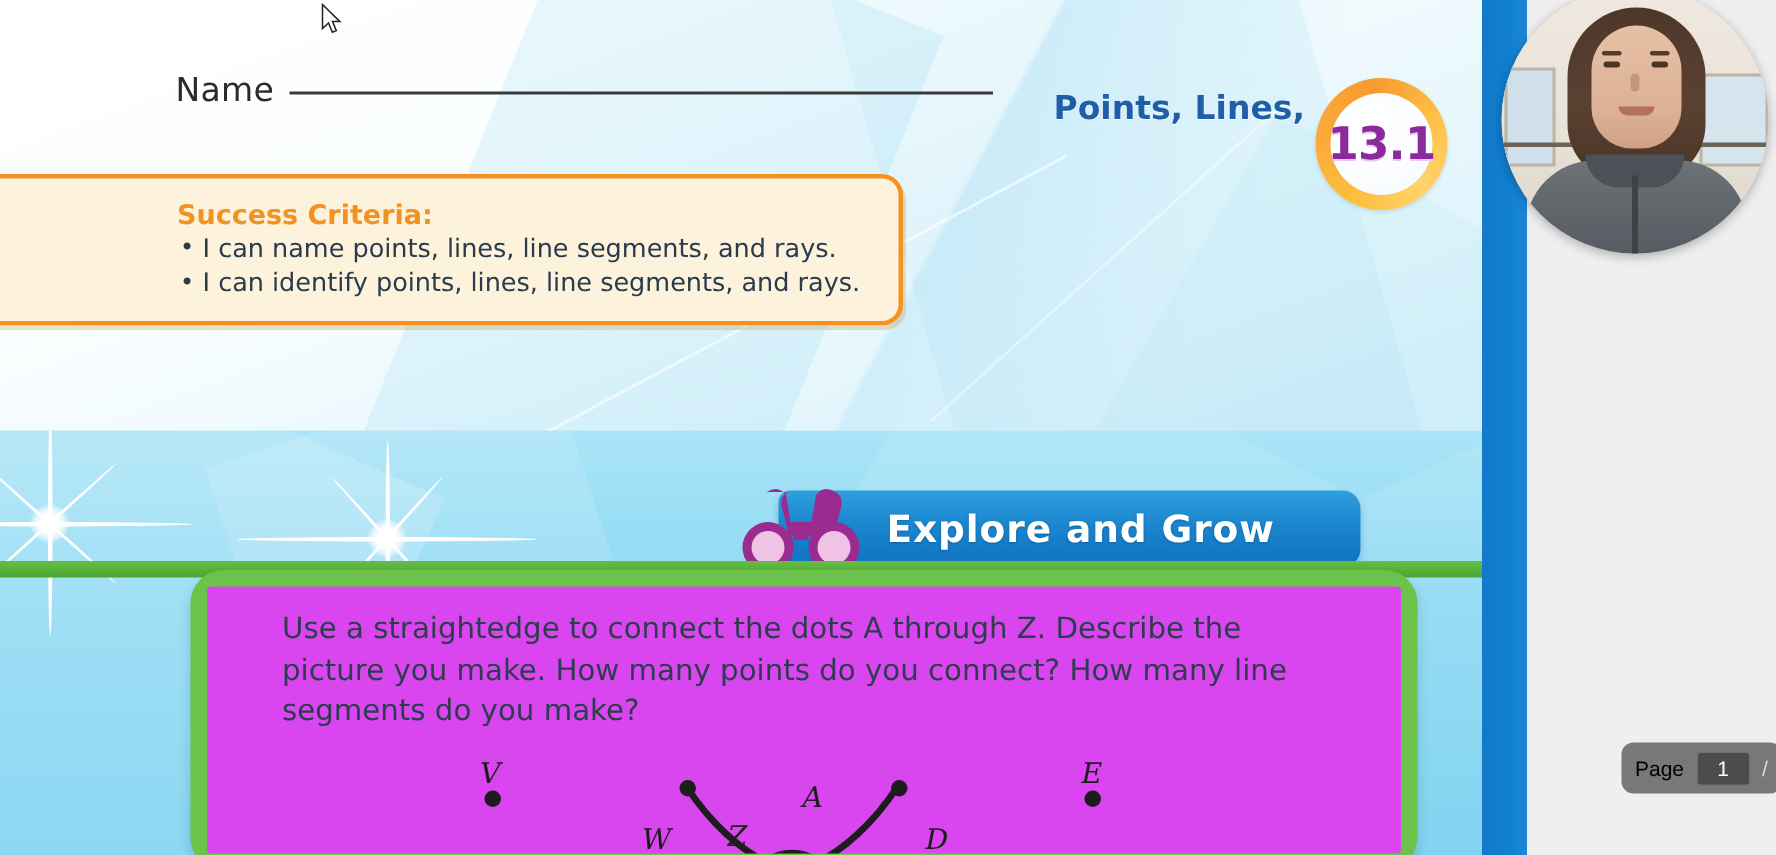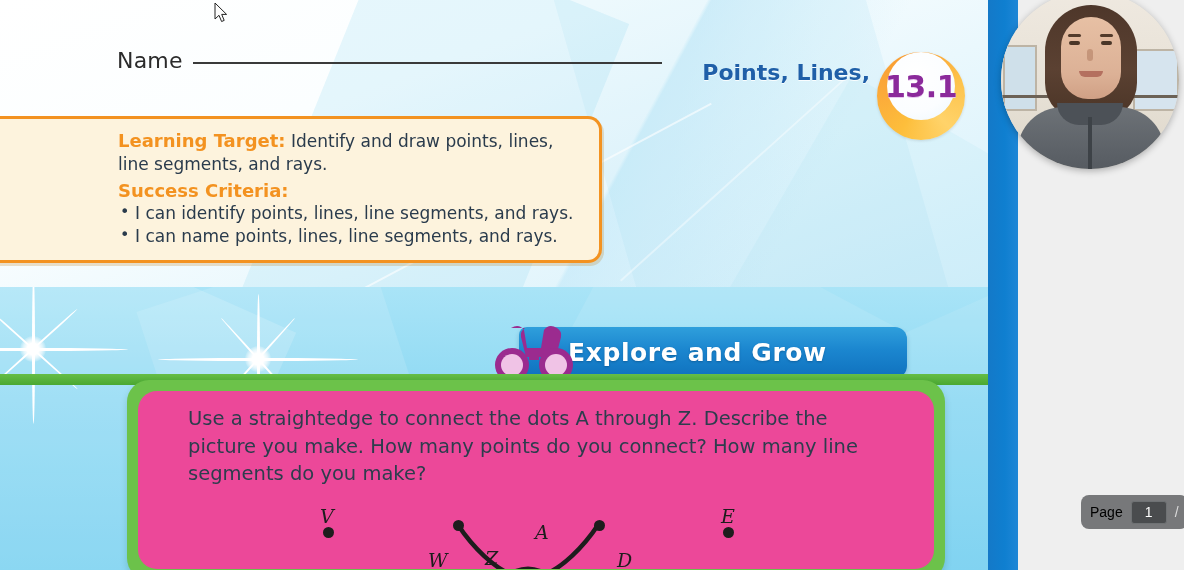--- a/index.html
+++ b/index.html
@@ -49,21 +49,21 @@
   #lesson-title{
     position:absolute;left:600px;top:59px;width:270px;text-align:right;
     font-family:"DejaVu Sans",sans-serif;font-weight:bold;font-size:22px;line-height:1.26;
     color:#1f5fa8;text-shadow:0 1px 0 rgba(255,255,255,.85);
   }
   #lesson-title .l2{display:block;}
   
   #lesson-badge{
     position:absolute;left:877px;top:52px;width:88px;height:88px;border-radius:50%;
     background:conic-gradient(from 210deg,#fdbe3b,#fba83a,#f99a2f,#fdc24a,#ffd36a,#fdbe3b);
-    display:flex;align-items:flex-start;justify-content:center;
+    display:flex;align-items:center;justify-content:center;
     box-shadow:0 1px 3px rgba(0,0,0,.12);
   }
   #lesson-badge .inner{
     width:68px;height:68px;border-radius:50%;
     background:radial-gradient(circle at 40% 34%,#ffffff 0%,#fbfdff 60%,#ecf7fd 100%);
     display:flex;align-items:center;justify-content:center;
   }
   #lesson-badge .num{
     font-family:"DejaVu Sans",sans-serif;font-weight:bold;font-size:30px;color:#8b2a9b;
     letter-spacing:-.5px;text-shadow:0 1px 0 #e7c8ef;
@@ -93,38 +93,38 @@
 
   
   #eg-banner{
     position:absolute;left:519px;top:327px;width:388px;height:51px;
     border-radius:8px 12px 12px 8px;
     background:linear-gradient(180deg,#2f9fdc 0%,#1b86cf 45%,#0f71be 100%);
     box-shadow:0 3px 5px rgba(0,60,110,.22);
     display:flex;align-items:center;
   }
   #eg-banner .title{
-    margin-left:49px;font-family:"DejaVu Sans",sans-serif;font-weight:bold;font-size:25px;color:#fff;
+    margin-left:72px;font-family:"DejaVu Sans",sans-serif;font-weight:bold;font-size:25px;color:#fff;
     letter-spacing:.6px;text-shadow:0 1px 2px rgba(0,50,90,.35);
   }
   #binoculars{position:absolute;left:491px;top:322px;width:86px;height:62px;}
   
   #green-strip{
     position:absolute;left:0;top:374px;width:988px;height:11px;
     background:linear-gradient(180deg,#66bd46 0%,#4aa832 100%);
   }
 
   
   #activity-card{
     position:absolute;left:127px;top:380px;width:818px;height:200px;
     background:#6cc24a;border-radius:22px;padding:11px;box-sizing:border-box;
     box-shadow:0 4px 7px rgba(0,70,30,.18);
   }
   #activity-card .inner{
-    width:100%;height:100%;background:#ec4899;border-radius:19px;position:relative;overflow:hidden;
+    width:100%;height:100%;background:#d946ef;border-radius:3px;position:relative;overflow:hidden;
   }
   #task-text{
     position:absolute;left:50px;top:14px;width:680px;
     font-family:"DejaVu Sans",sans-serif;font-size:19.5px;line-height:1.42;color:#2d3d4d;
   }
   
   #dot-area{position:absolute;left:0;top:104px;width:100%;height:96px;}
   .dot{position:absolute;width:11px;height:11px;border-radius:50%;background:#1d1d1d;}
   .dot-label{position:absolute;font-family:"DejaVu Serif",serif;font-style:italic;font-size:19px;color:#1d1d1d;}
 
@@ -215,28 +215,24 @@
     <span class="l1">Points, Lines,</span>
   </div>
 
   <div id="lesson-badge">
     <div class="inner">
       <span class="num">13.1</span>
     </div>
   </div>
 
   <div id="lt-box">
-    <div class="body" id="lt-line1">
-      <span class="head">Learning Target:</span>
-      <span class="txt">Identify and draw points, lines, line segments, and rays.</span>
-    </div>
     <div class="head" id="sc-head">Success Criteria:</div>
     <ul id="sc-list">
+      <li>I can name points, lines, line segments, and rays.</li>
       <li>I can identify points, lines, line segments, and rays.</li>
-      <li>I can name points, lines, line segments, and rays.</li>
     </ul>
   </div>
 
   <div id="eg-banner">
     <span class="title">Explore and Grow</span>
   </div>
   <svg id="binoculars" viewBox="0 0 86 62">
     <path d="M20 6 q8 -5 13 2 l3 18 h14 l3 -18 q5 -7 13 -2 q5 3 4 9 l-5 20 h-30 l-5 -20 q-1 -6 4 -9 z" fill="#9b2b8f"></path>
     <circle cx="21" cy="43" r="17" fill="#9b2b8f"></circle>
     <circle cx="65" cy="43" r="17" fill="#9b2b8f"></circle>

